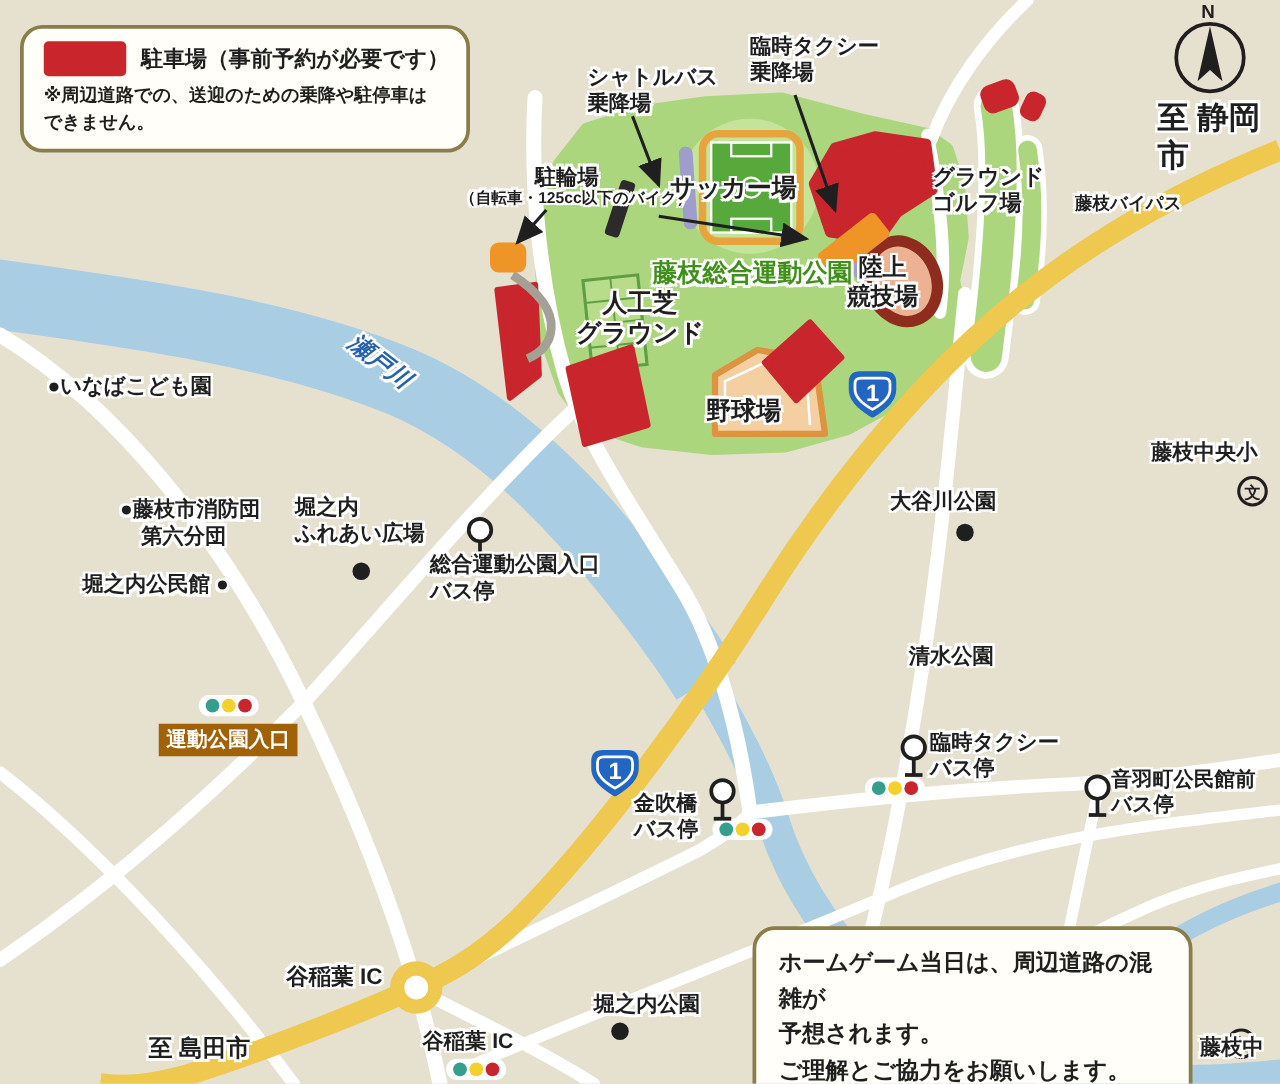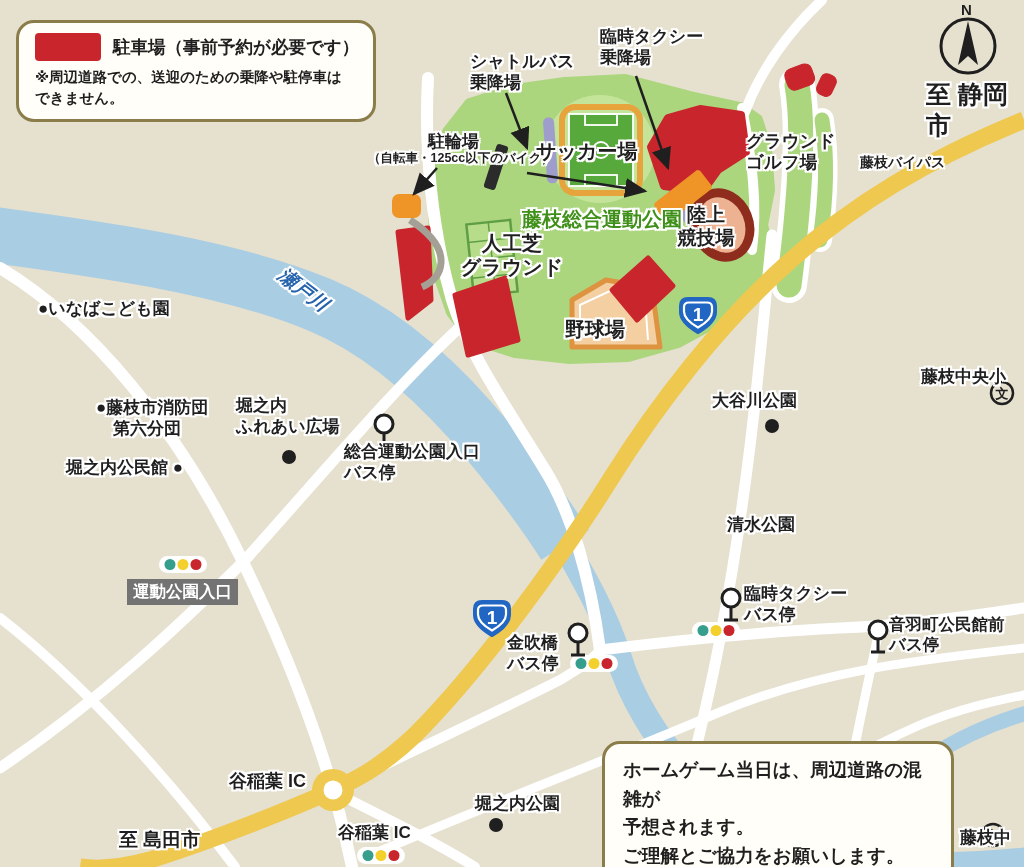--- a/index.html
+++ b/index.html
@@ -14,21 +14,21 @@
   .green-lbl{color:#3f9018;}
   .river-lbl{color:#2563ad;font-style:italic;transform:rotate(38deg);transform-origin:0 0;font-size:19px;}
   .panel{position:absolute;background:#fffef8;border:3px solid #8a7d4a;border-radius:18px;box-sizing:border-box;}
   #legend{left:16px;top:20px;width:360px;padding:10px 12px 10px 16px;}
   #legend .row{display:flex;align-items:center;gap:12px;}
   #legend .swatch{width:66px;height:28px;background:#c9252c;border-radius:4px;flex:0 0 auto;}
   #legend .title{font-weight:bold;font-size:17.5px;color:#1f1f1f;white-space:nowrap;}
   #legend .note{font-weight:bold;font-size:14.5px;color:#1f1f1f;line-height:1.45;margin-top:6px;white-space:pre-line;}
   #notice{left:602px;top:741px;width:352px;padding:12px 18px;font-weight:bold;font-size:18.5px;
           line-height:1.55;color:#1f1f1f;white-space:pre-line;}
-  #undo-box{position:absolute;left:127px;top:579px;background:#737373;color:#fff;font-weight:bold;
+  #undo-box{position:absolute;left:127px;top:579px;background:#a16207;color:#fff;font-weight:bold;
             font-size:16.5px;padding:2px 6px;white-space:nowrap;}
 </style>
 </head>
 <body>
 
 <div id="map">
 
 <svg id="base" width="1024" height="867" viewBox="0 0 1024 867">
   <defs>
     <marker id="ah" markerWidth="10" markerHeight="9" refX="8" refY="4" orient="auto">
@@ -253,21 +253,21 @@
 <div class="lbl halo river-lbl" style="left:288px;top:263px;">瀬戸川</div>
 <div class="lbl halo" style="left:38px;top:299px;">●いなばこども園</div>
 <div class="lbl halo" style="left:96px;top:398px;">●藤枝市消防団
 　第六分団</div>
 <div class="lbl halo" style="left:236px;top:396px;">堀之内
 ふれあい広場</div>
 <div class="lbl halo" style="left:66px;top:458px;">堀之内公民館 ●</div>
 <div class="lbl halo" style="left:344px;top:442px;">総合運動公園入口
 バス停</div>
 <div class="lbl halo" style="left:712px;top:391px;">大谷川公園</div>
-<div class="lbl halo" style="left:921px;top:367px;">藤枝中央小</div>
+<div class="lbl halo" style="left:921px;top:352px;">藤枝中央小</div>
 <div class="lbl halo" style="left:727px;top:515px;">清水公園</div>
 <div id="undo-box">運動公園入口</div>
 <div class="lbl halo" style="left:744px;top:584px;">臨時タクシー
 バス停</div>
 <div class="lbl halo" style="left:889px;top:614px;font-size:16.5px;">音羽町公民館前
 バス停</div>
 <div class="lbl halo" style="left:507px;top:633px;">金吹橋
 バス停</div>
 <div class="lbl halo" style="left:229px;top:771px;font-size:18px;">谷稲葉 IC</div>
 <div class="lbl halo" style="left:119px;top:828px;font-size:19px;">至 島田市</div>

